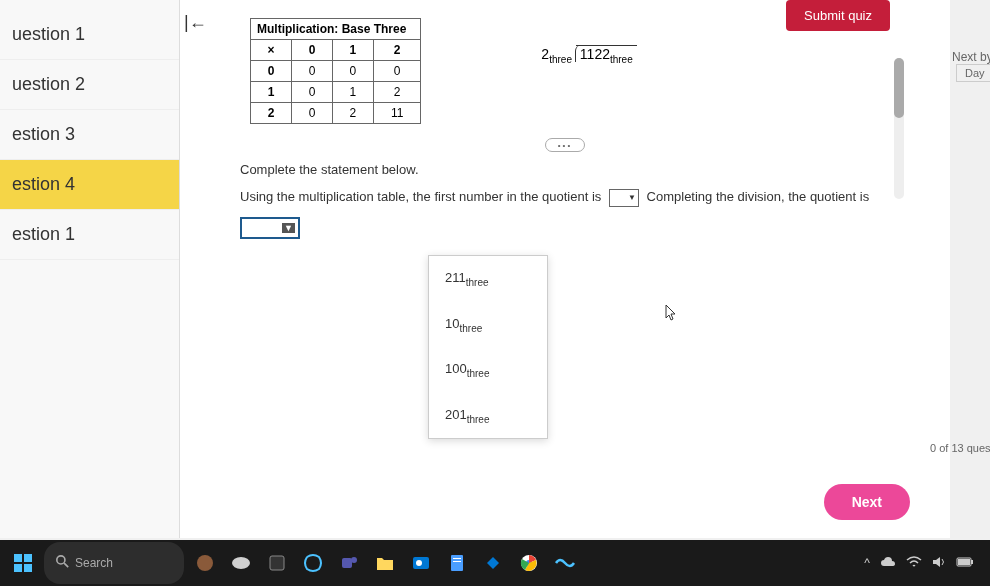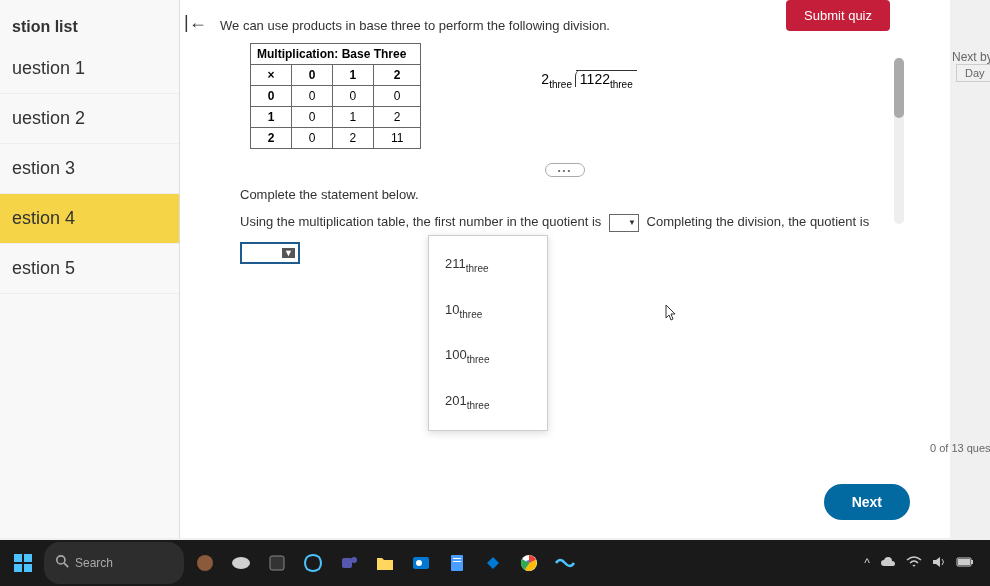--- a/index.html
+++ b/index.html
@@ -42,25 +42,25 @@
 .section2 { margin-top: 10px; margin-left: 20px; }
 .statement { font-size: 13px; color: #333; margin-bottom: 12px; margin-top: 8px; }
 .inline-text { font-size: 13px; color: #333; }
 
 .dropdown-small { display: inline-block; width: 30px; height: 18px; border: 1px solid #666; vertical-align: middle; margin: 0 4px; position: relative; cursor: pointer; }
 .dropdown-small::after { content: "▼"; font-size: 8px; position: absolute; right: 2px; top: 3px; color: #333; }
 
 .dropdown-open { display: inline-block; width: 60px; height: 22px; border: 2px solid #1e5a8e; vertical-align: top; margin-top: 4px; position: relative; cursor: pointer; background: #fff; }
 .dropdown-open::after { content: "▼"; font-size: 9px; position: absolute; right: 3px; top: 4px; color: #fff; background: #555; padding: 0 2px; }
 
-.dropdown-menu { position: absolute; left: 248px; top: 235px; width: 120px; background: #fff; border: 1px solid #ccc; box-shadow: 0 2px 8px rgba(0,0,0,0.15); padding: 6px 0; z-index: 10; }
+.dropdown-menu { position: absolute; left: 248px; top: 255px; width: 120px; background: #fff; border: 1px solid #ccc; box-shadow: 0 2px 8px rgba(0,0,0,0.15); padding: 0 0; z-index: 10; }
 .dropdown-option { padding: 14px 16px; font-size: 13px; color: #333; cursor: pointer; }
 .opt-sub { font-size: 10px; vertical-align: sub; }
 
-.next-btn { position: absolute; right: 40px; bottom: 18px; background: #0369a1; color: #fff; padding: 10px 28px; border-radius: 20px; font-size: 14px; border: none; cursor: pointer; font-weight: bold; }
+.next-btn { position: absolute; right: 40px; bottom: 18px; background: #ec4899; color: #fff; padding: 10px 28px; border-radius: 20px; font-size: 14px; border: none; cursor: pointer; font-weight: bold; }
 .right-col { position: absolute; left: 952px; top: 50px; font-size: 12px; color: #666; }
 .view-by-label { display: inline; }
 .day-box { display: inline-block; border: 1px solid #ccc; padding: 2px 8px; margin-left: 4px; font-size: 11px; }
 
 .progress-text { position: absolute; left: 930px; top: 442px; font-size: 11px; color: #666; white-space: nowrap; }
 
 .cursor-pointer { position: absolute; left: 485px; top: 304px; font-size: 14px; color: #333; }
 
 
 .taskbar { position: absolute; bottom: 0; left: 0; width: 990px; height: 46px; background: #1a1a1a; display: flex; align-items: center; padding: 0 8px; gap: 6px; }
@@ -73,38 +73,36 @@
 .task-icon { width: 30px; height: 30px; display: flex; align-items: center; justify-content: center; font-size: 16px; cursor: pointer; border-radius: 4px; }
 .spacer { flex: 1; }
 .tray { display: flex; align-items: center; gap: 10px; color: #ccc; font-size: 12px; padding-right: 8px; }
 </style>
 </head>
 <body>
 
 <div class="main-area">
 
   <div class="sidebar">
-    <div class="sidebar-header">stion list</div>
     <div class="sidebar-item">uestion 1</div>
     <div class="sidebar-item">uestion 2</div>
     <div class="sidebar-item">estion 3</div>
     <div class="sidebar-item active">estion 4</div>
-    <div class="sidebar-item">estion 5</div>
+    <div class="sidebar-item">estion 1</div>
   </div>
 
   <div class="content">
 
     <span class="collapse-icon">|←</span>
 
     <div class="top-bar">
       <button class="submit-btn">Submit quiz</button>
     </div>
 
     <div class="question-body">
-      <div class="intro-text">We can use products in base three to perform the following division.</div>
 
       <div class="table-and-division">
         <table class="mult-table">
           <tbody>
               <tr class="table-title">
                 <th colspan="4">Multiplication: Base Three</th>
               </tr>
           <tr>
             <th>×</th>
             <th>0</th>

